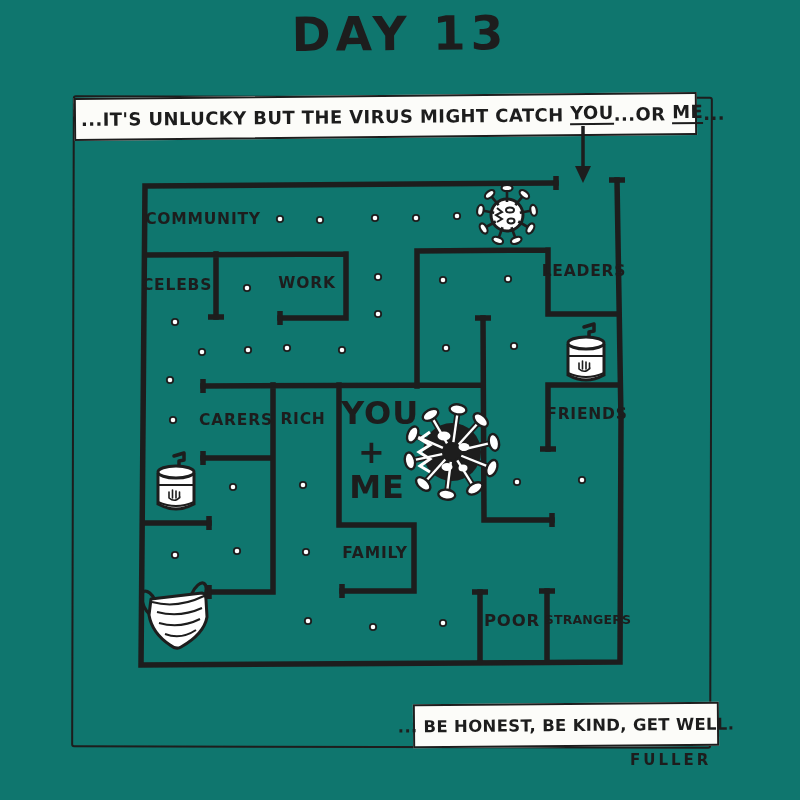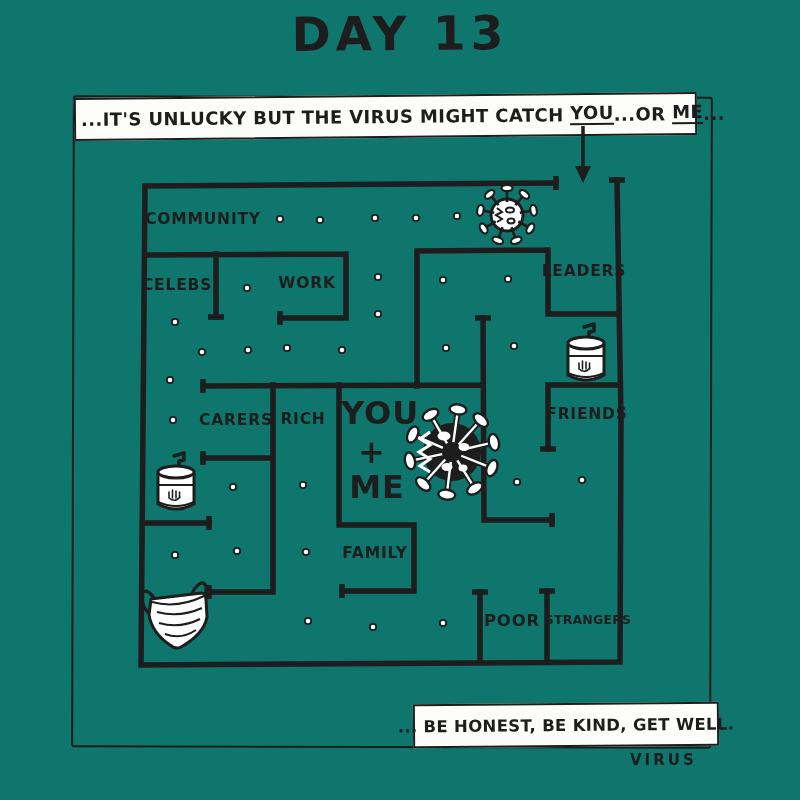--- a/index.html
+++ b/index.html
@@ -245,15 +245,15 @@
       <text class="lbl-big" x="380" y="424">YOU</text>
       <text class="lbl-big" x="372" y="463">+</text>
       <text class="lbl-big" x="377" y="498">ME</text>
     </g>
   </svg>
 
   <div class="caption-box caption-bottom">
     <span>... BE HONEST, BE KIND, GET WELL.</span>
   </div>
 
-  <div class="signature">VIRUS</div>
+  <div class="signature">FULLER</div>
 
 </div>
 
 </body></html>

